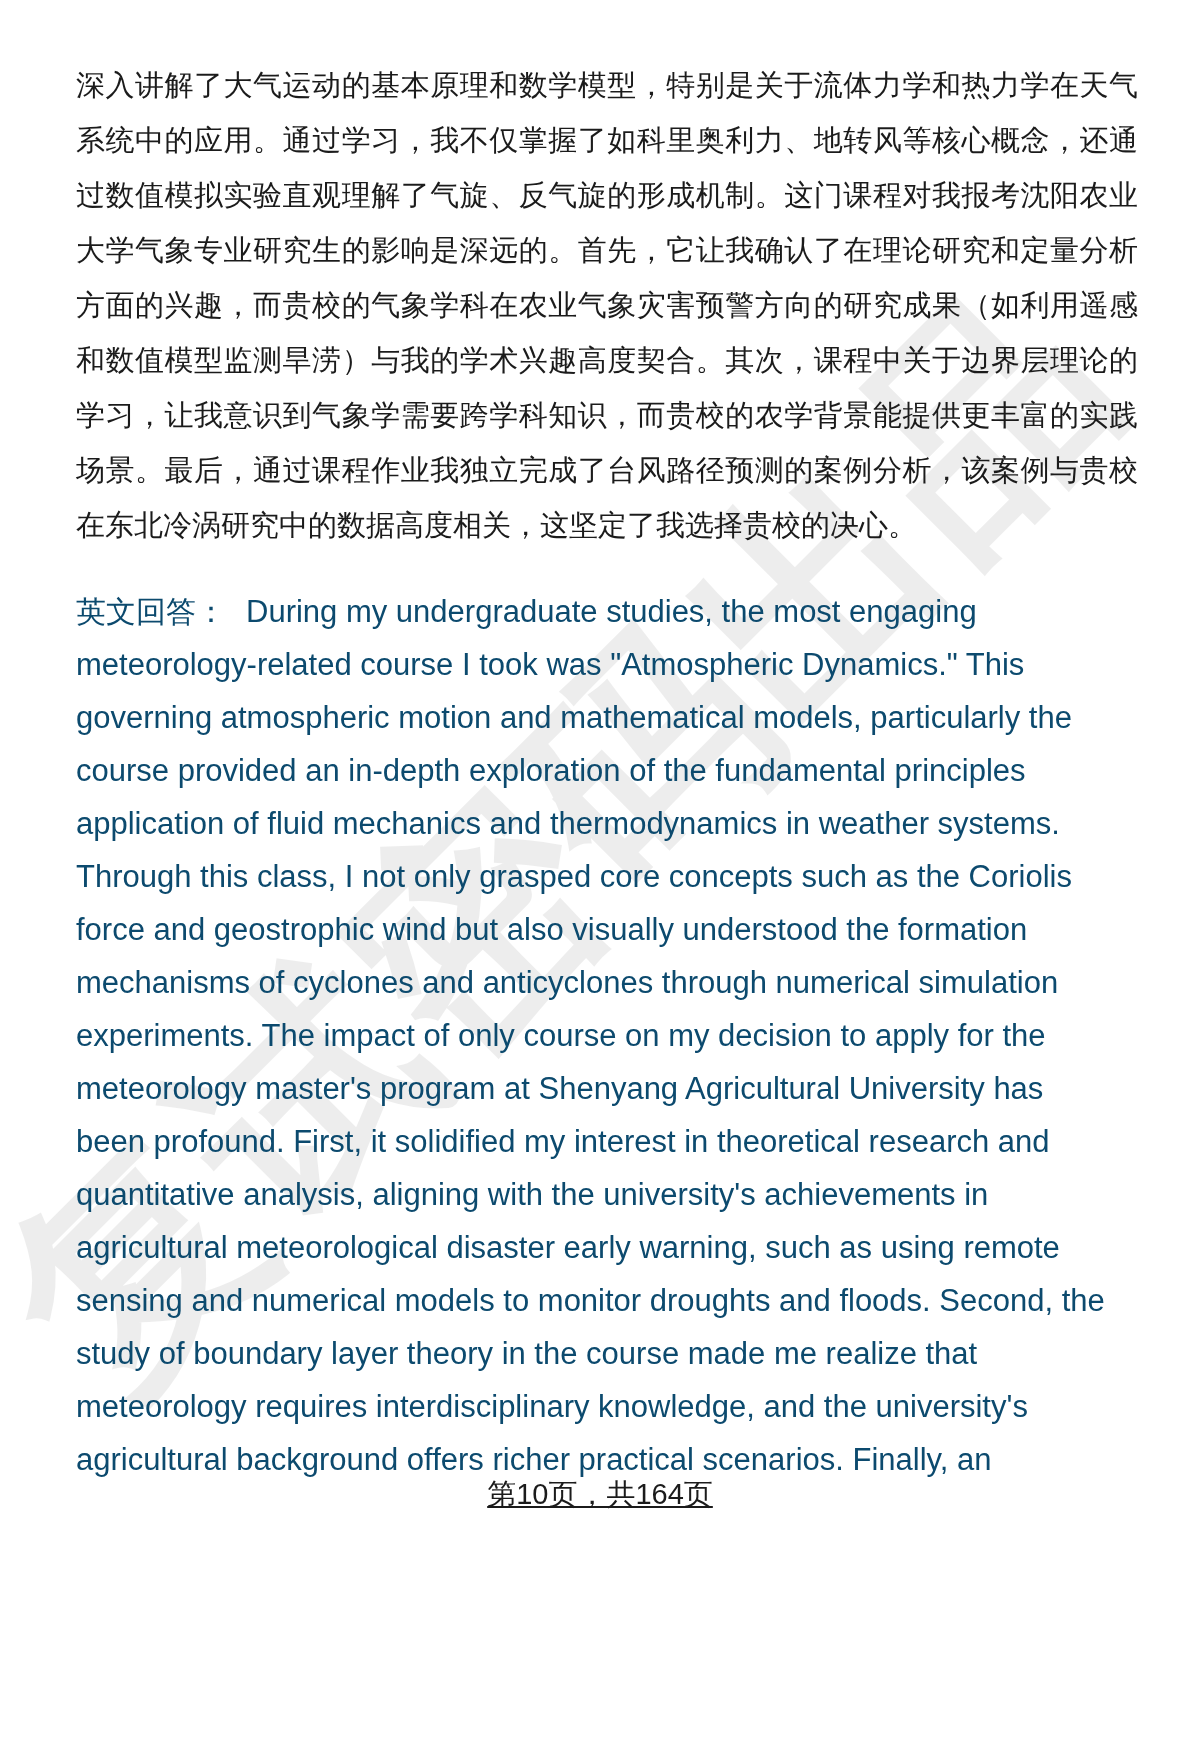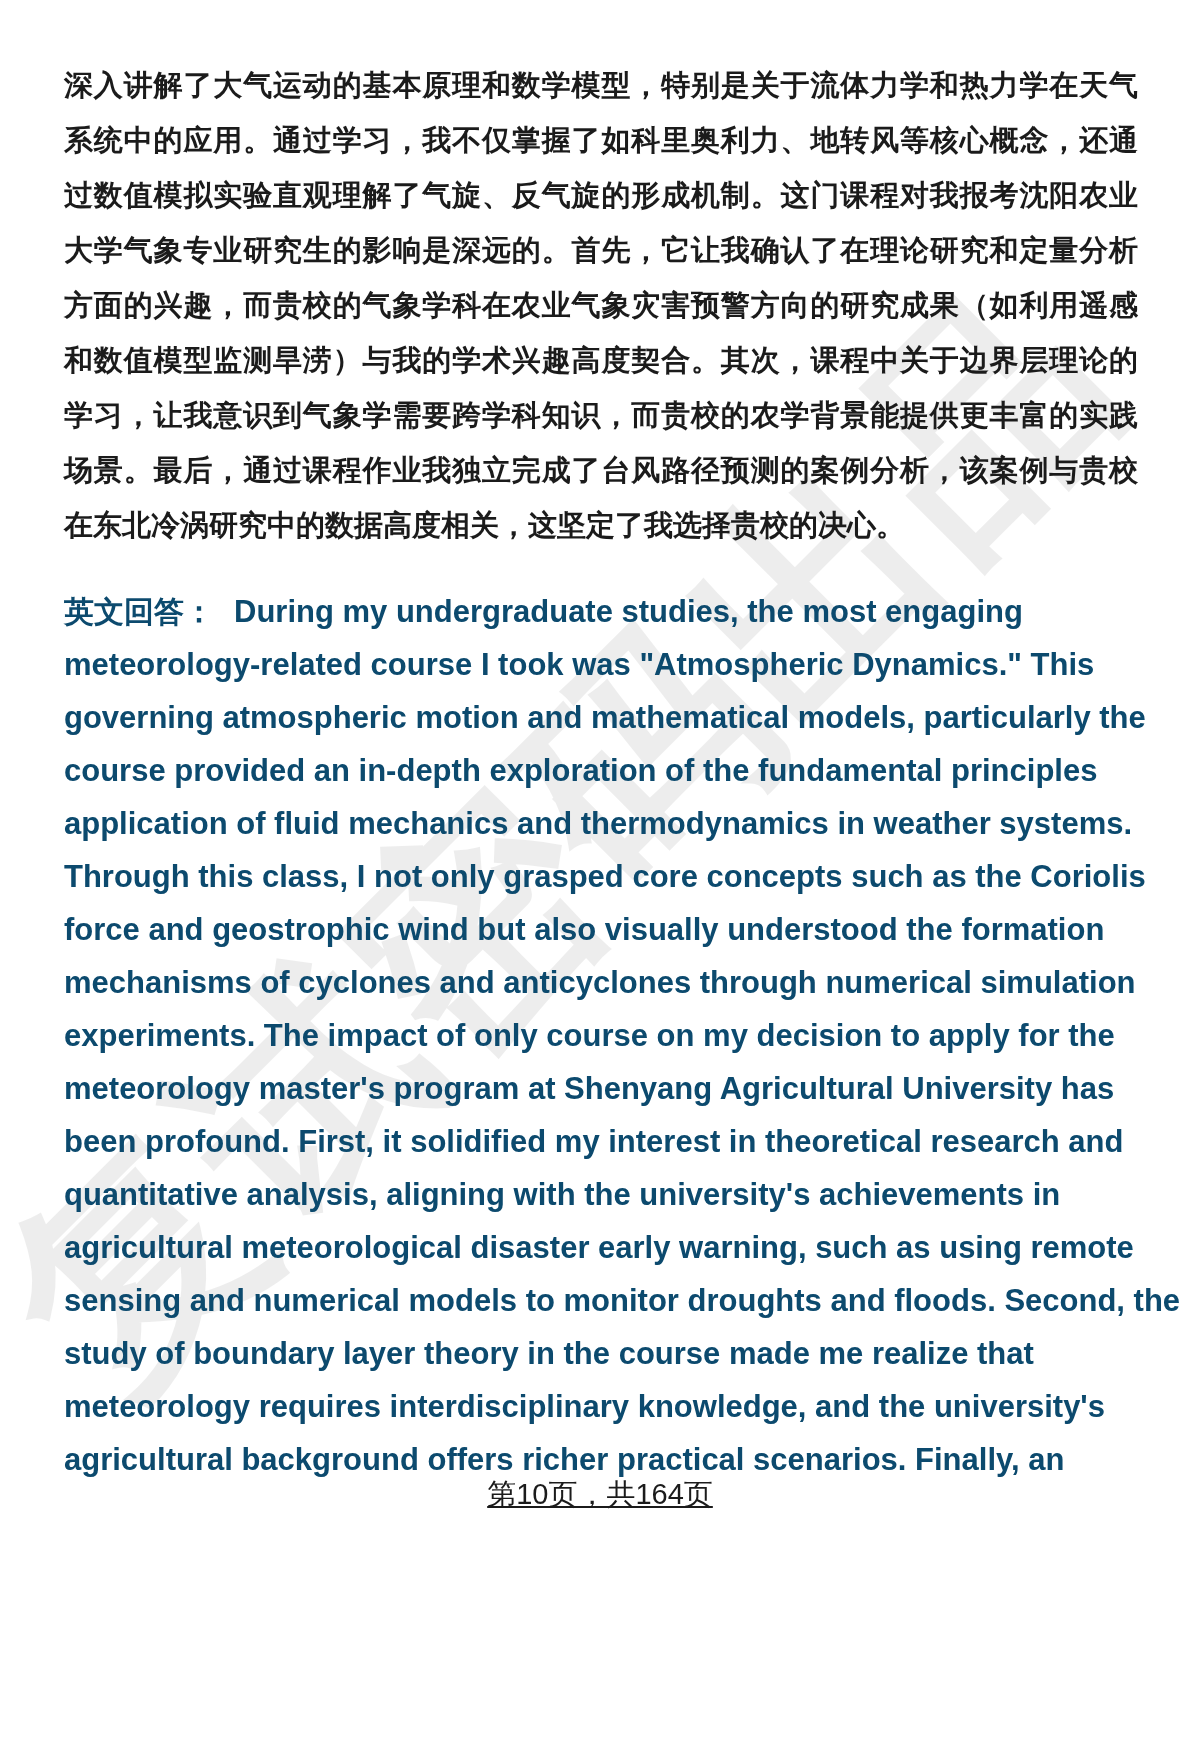--- a/index.html
+++ b/index.html
@@ -21,25 +21,24 @@
     font-weight: 700;
     letter-spacing: 4px;
     white-space: nowrap;
     color: rgba(0, 0, 0, 0.07);
     z-index: 0;
     user-select: none;
     pointer-events: none;
   }
   .content {
     position: absolute;
-    left: 64px;
+    left: 76px;
     right: 62px;
     top: 58px;
     z-index: 1;
-    font-weight: bold;
   }
   .zh-line {
     font-size: 29px;
     line-height: 55px;
     height: 55px;
     text-align: justify;
     text-align-last: justify;
     text-justify: inter-character;
     color: #1b1b1b;
   }

